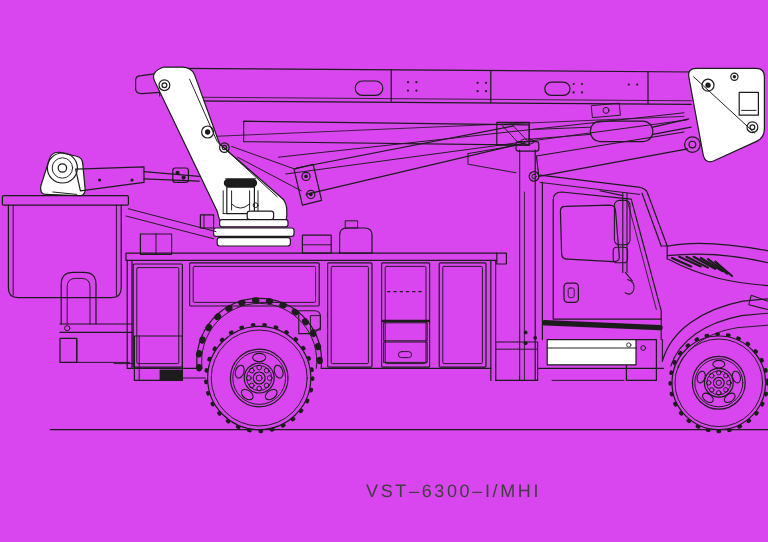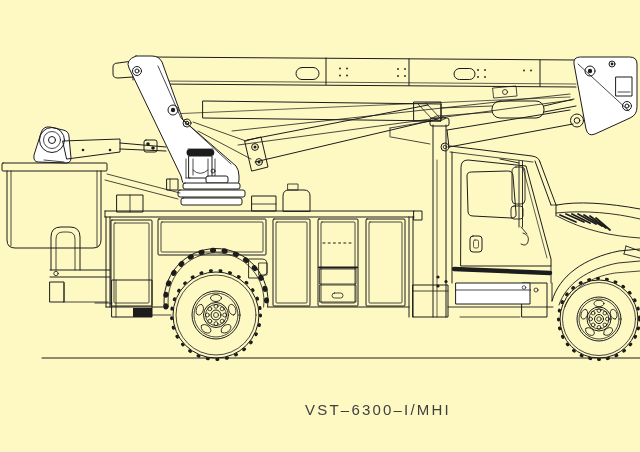--- a/index.html
+++ b/index.html
@@ -1,16 +1,16 @@
 <!DOCTYPE html>
 <html><head>
 <meta charset="utf-8">
 <style>
   html,body{margin:0;padding:0;background:#fff;}
-  .stage{position:relative;width:640px;height:452px;background:#fef9c3;overflow:hidden;
+  .stage{position:relative;width:640px;height:452px;background:#d946ef;overflow:hidden;
          font-family:"Liberation Sans",sans-serif;}
   svg{position:absolute;left:0;top:0;}
   svg *{vector-effect:non-scaling-stroke;}
   .caption{position:absolute;top:401px;left:0;width:100%;text-align:center;
            transform:translateX(58px);font-size:15px;letter-spacing:2.2px;
            color:#3f3f3f;font-weight:400;}
 </style>
 </head>
 <body>
 

